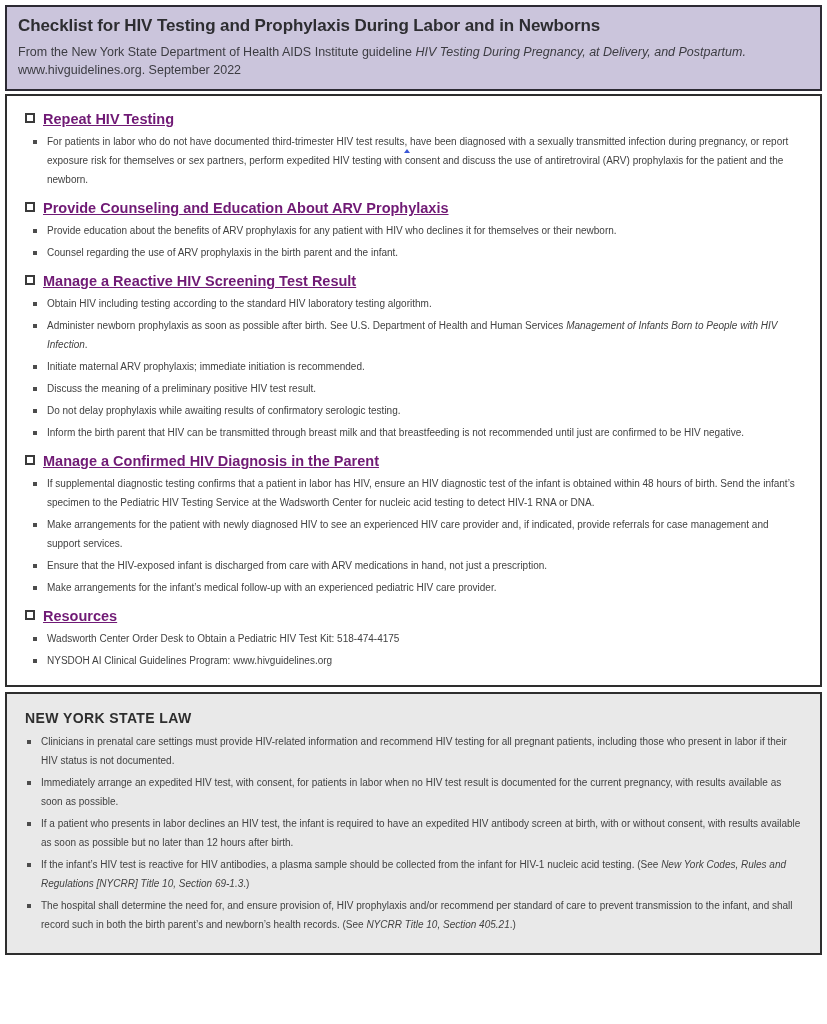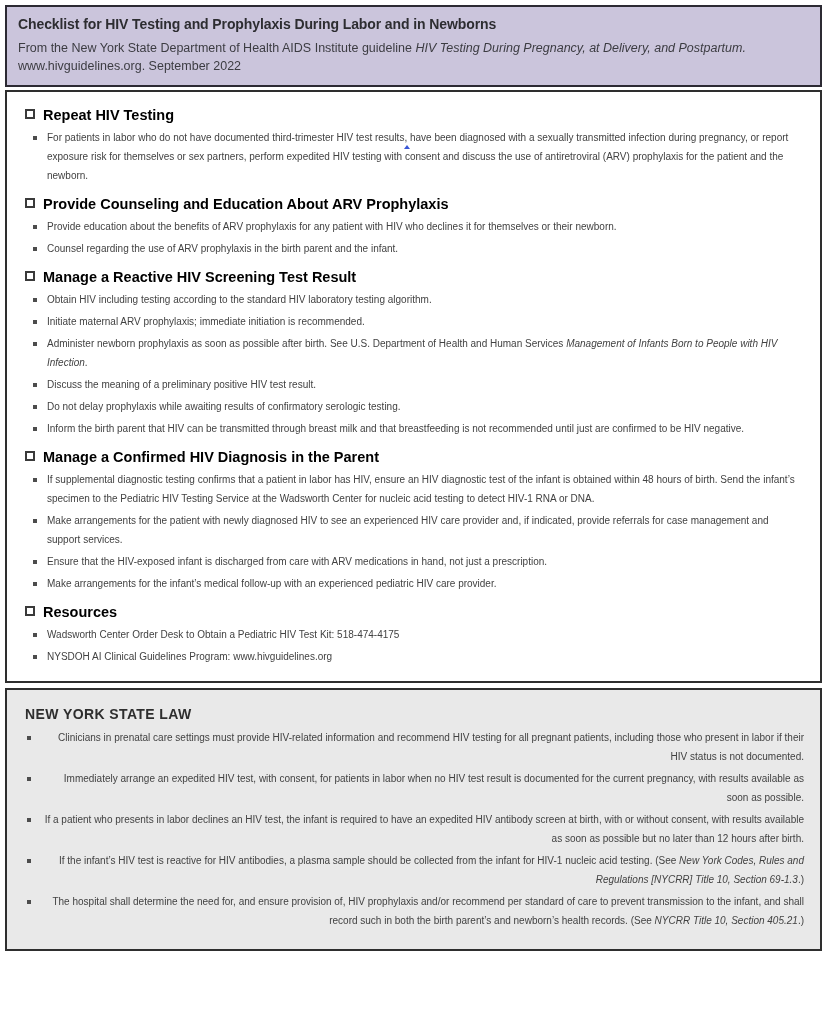--- a/index.html
+++ b/index.html
@@ -13,21 +13,21 @@
     padding: 5px;
   }
 
   
   .header-box {
     border: 2px solid #2c2a33;
     background: #cbc5dc;
     padding: 9px 13px 10px 11px;
   }
   .header-title {
-    font-size: 14px;
+    font-size: 17px;
     font-weight: bold;
     color: #2d2d31;
     letter-spacing: -0.1px;
     margin-bottom: 7px;
   }
   .header-sub {
     font-size: 12.5px;
     line-height: 18px;
     color: #3c3c42;
   }
@@ -40,23 +40,24 @@
     margin-top: 3px;
     padding: 4px 16px 12px 18px;
   }
 
   .section-heading {
     display: flex;
     align-items: flex-start;
     gap: 8px;
     font-size: 14.5px;
     font-weight: bold;
-    color: #000000;
+    color: #701a75;
     margin: 10px 0 3px 0;
     line-height: 19px;
+    text-decoration: underline;
   }
   .checkbox {
     display: inline-block;
     width: 10px;
     height: 10px;
     border: 2px solid #3a3a3a;
     margin-top: 3px;
     flex: none;
   }
 
@@ -98,21 +99,21 @@
     margin-top: 5px;
     padding: 10px 16px 16px 18px;
   }
   .law-heading {
     font-size: 14px;
     font-weight: bold;
     color: #2e2e2e;
     letter-spacing: 0.4px;
     margin: 6px 0 6px 0;
   }
-  .law-box .bullet-row { margin-left: 2px; text-align: right; }
+  .law-box .bullet-row { margin-left: 2px; }
 </style>
 </head>
 <body>
 
 <div class="header-box">
   <div class="header-title">Checklist for HIV Testing and Prophylaxis During Labor and in Newborns</div>
   <div class="header-sub">
     <span>From the New York State Department of Health AIDS Institute guideline </span><em>HIV Testing During Pregnancy, at Delivery, and Postpartum.</em>
     <span class="line2">www.hivguidelines.org. September 2022</span>
   </div>
@@ -148,25 +149,25 @@
         <div class="section-heading">
           <span class="checkbox"></span>
           <span>Manage a Reactive HIV Screening Test Result</span>
         </div>
         <div class="bullet-row">
           <span class="bullet-marker"></span>
           <span class="bullet-text"><span>Obtain HIV including testing according to the standard HIV laboratory testing algorithm.</span></span>
         </div>
         <div class="bullet-row">
           <span class="bullet-marker"></span>
+          <span class="bullet-text"><span>Administer newborn prophylaxis as soon as possible after birth. See U.S. Department of Health and Human Services </span><em>Management of Infants Born to People with HIV Infection</em><span>.</span></span>
+        </div>
+        <div class="bullet-row">
+          <span class="bullet-marker"></span>
           <span class="bullet-text"><span>Initiate maternal ARV prophylaxis; immediate initiation is recommended.</span></span>
-        </div>
-        <div class="bullet-row">
-          <span class="bullet-marker"></span>
-          <span class="bullet-text"><span>Administer newborn prophylaxis as soon as possible after birth. See U.S. Department of Health and Human Services </span><em>Management of Infants Born to People with HIV Infection</em><span>.</span></span>
         </div>
         <div class="bullet-row">
           <span class="bullet-marker"></span>
           <span class="bullet-text"><span>Discuss the meaning of a preliminary positive HIV test result.</span></span>
         </div>
         <div class="bullet-row">
           <span class="bullet-marker"></span>
           <span class="bullet-text"><span>Do not delay prophylaxis while awaiting results of confirmatory serologic testing.</span></span>
         </div>
         <div class="bullet-row">

